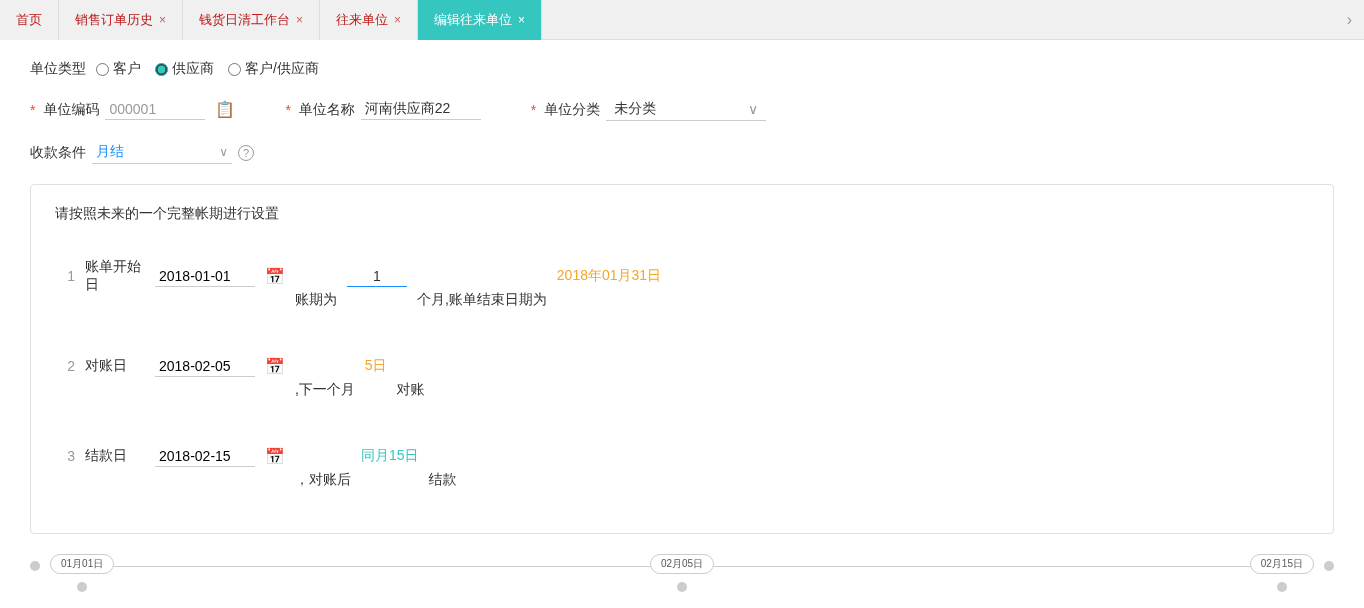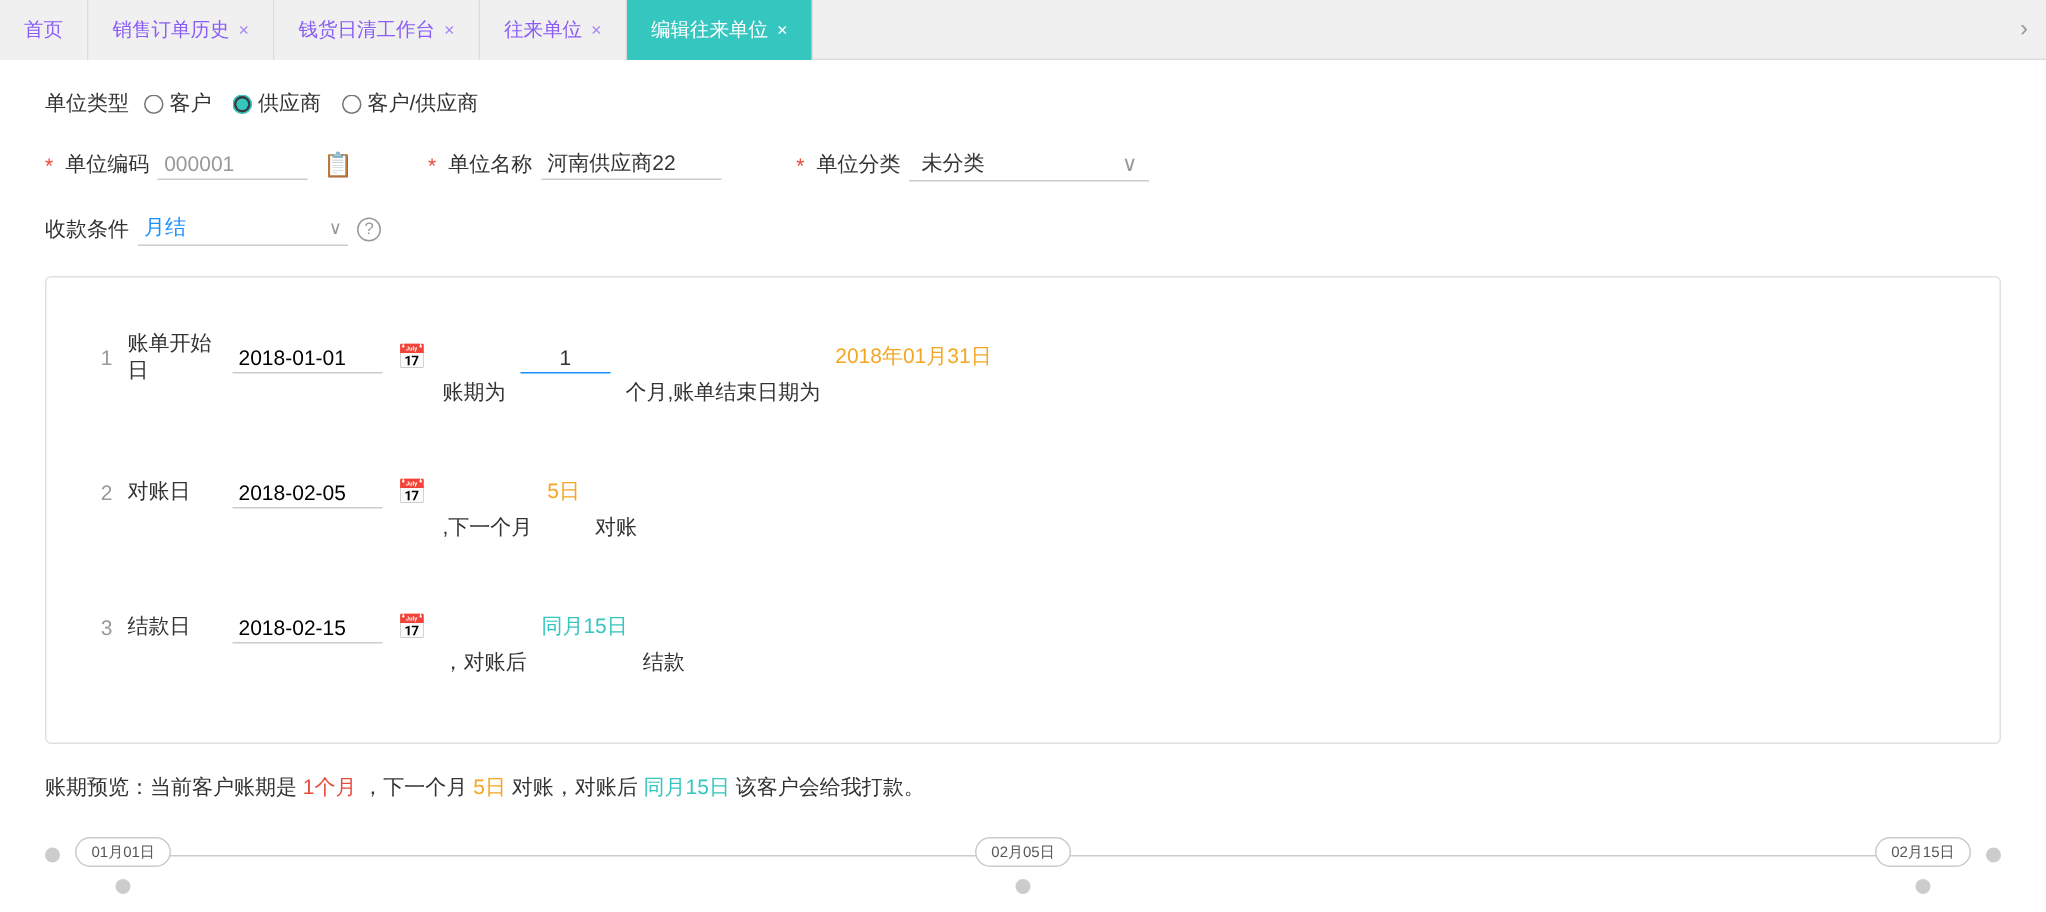--- a/index.html
+++ b/index.html
@@ -14,21 +14,21 @@
       height: 40px;
       padding-left: 0;
     }
     .tab-item {
       display: flex;
       align-items: center;
       padding: 0 16px;
       height: 40px;
       cursor: pointer;
       font-size: 13px;
-      color: #8b5cf6;
+      color: #b91c1c;
       border-right: 1px solid #ddd;
       background: #f0f0f0;
       white-space: nowrap;
     }
     .tab-item.active {
       background: #36c6c0;
       color: #fff;
     }
     .tab-item .close-btn {
       margin-left: 6px;
@@ -312,20 +312,21 @@
       <label>收款条件</label>
       <div class="select-field">
         <span class="select-value">月结</span>
         <span class="chevron">∨</span>
       </div>
       <span class="icon-help">?</span>
     </div>
   </div>
 
   <div class="box-section">
+    <div class="section-title">请按照未来的一个完整帐期进行设置</div>
 
     <div class="setting-row">
       <span class="row-num">1</span>
       <span class="row-label">账单开始日</span>
       <input type="text" class="date-input" value="2018-01-01" style="">
       <span class="icon-calendar">📅</span>
       <span class="row-text">账期为</span>
       <input type="text" class="period-input" value="1" style="">
       <span class="row-text">个月,账单结束日期为</span>
       <span class="highlight-orange">2018年01月31日</span>
@@ -345,29 +346,20 @@
       <span class="row-num">3</span>
       <span class="row-label">结款日</span>
       <input type="text" class="date-input" value="2018-02-15" style="">
       <span class="icon-calendar">📅</span>
       <span class="row-text">，对账后</span>
       <span class="highlight-blue">同月15日</span>
       <span class="row-text">结款</span>
     </div>
   </div>
 
-  <div class="preview-text">
-    <span>账期预览：当前客户账期是</span>
-    <span class="highlight-red">1个月</span>
-    <span>，下一个月</span>
-    <span class="highlight-orange">5日</span>
-    <span>对账，对账后</span>
-    <span class="highlight-blue">同月15日</span>
-    <span>该客户会给我打款。</span>
-  </div>
 
   <div style="position: relative; padding: 0 20px;">
     <div class="timeline-line"></div>
     <div class="timeline-start-dot"></div>
     <div class="timeline-end-dot"></div>
     <div class="timeline-points">
       <div class="timeline-point">
         <div class="point-bubble">01月01日</div>
         <div class="point-dot"></div>
         <div class="point-label">账单开始日</div>

